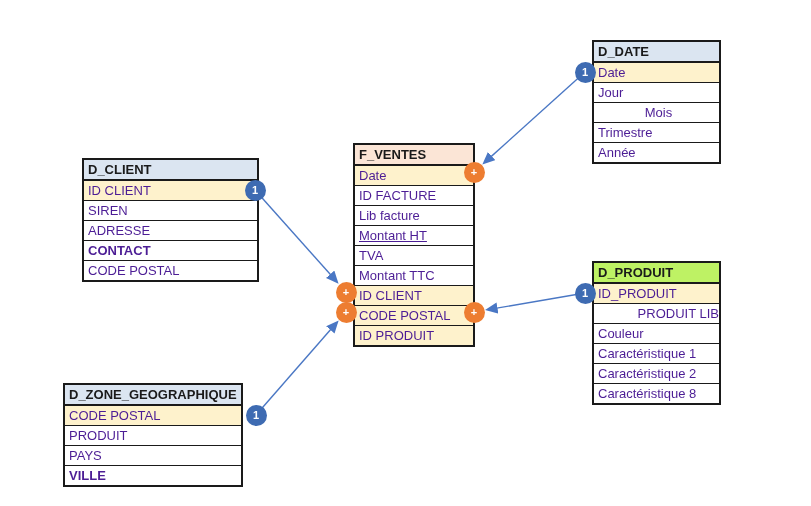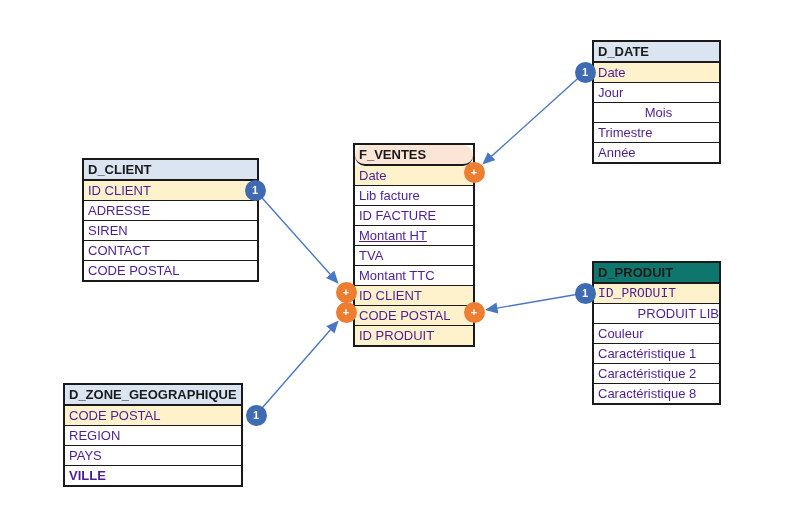--- a/index.html
+++ b/index.html
@@ -79,50 +79,50 @@
         <div class="hdr" style="background: rgb(219, 229, 241); border-bottom-color: rgb(26, 26, 26);">D_DATE</div>
         <div class="row" style="background: rgb(254, 242, 204); border-bottom-color: rgb(26, 26, 26);">Date</div>
         <div class="row" style="background: rgb(255, 255, 255); border-bottom-color: rgb(26, 26, 26);">Jour</div>
         <div class="row" style="background: rgb(255, 255, 255); border-bottom-color: rgb(26, 26, 26); text-align: center;">Mois</div>
         <div class="row" style="background: rgb(255, 255, 255); border-bottom-color: rgb(26, 26, 26);">Trimestre</div>
         <div class="row" style="background: rgb(255, 255, 255); border-bottom-color: rgb(26, 26, 26);">Année</div>
       </div>
       <div class="tbl" style="left: 82px; top: 158px; width: 173px; border-color: rgb(26, 26, 26);">
         <div class="hdr" style="background: rgb(219, 229, 241); border-bottom-color: rgb(26, 26, 26);">D_CLIENT</div>
         <div class="row" style="background: rgb(254, 242, 204); border-bottom-color: rgb(26, 26, 26);">ID CLIENT</div>
+        <div class="row" style="background: rgb(255, 255, 255); border-bottom-color: rgb(26, 26, 26);">SIREN</div>
         <div class="row" style="background: rgb(255, 255, 255); border-bottom-color: rgb(26, 26, 26);">ADRESSE</div>
-        <div class="row" style="background: rgb(255, 255, 255); border-bottom-color: rgb(26, 26, 26);">SIREN</div>
-        <div class="row" style="background: rgb(255, 255, 255); border-bottom-color: rgb(26, 26, 26);">CONTACT</div>
+        <div class="row" style="background: rgb(255, 255, 255); border-bottom-color: rgb(26, 26, 26); font-weight: bold;">CONTACT</div>
         <div class="row" style="background: rgb(255, 255, 255); border-bottom-color: rgb(26, 26, 26);">CODE POSTAL</div>
       </div>
       <div class="tbl" style="left: 353px; top: 143px; width: 118px; border-color: rgb(26, 26, 26);">
-        <div class="hdr" style="background: rgb(251, 229, 214); border-bottom-color: rgb(26, 26, 26); border-radius: 10px;">F_VENTES</div>
+        <div class="hdr" style="background: rgb(251, 229, 214); border-bottom-color: rgb(26, 26, 26);">F_VENTES</div>
         <div class="row" style="background: rgb(254, 242, 204); border-bottom-color: rgb(26, 26, 26);">Date</div>
+        <div class="row" style="background: rgb(255, 255, 255); border-bottom-color: rgb(26, 26, 26);">ID FACTURE</div>
         <div class="row" style="background: rgb(255, 255, 255); border-bottom-color: rgb(26, 26, 26);">Lib facture</div>
-        <div class="row" style="background: rgb(255, 255, 255); border-bottom-color: rgb(26, 26, 26);">ID FACTURE</div>
         <div class="row" style="background: rgb(255, 255, 255); border-bottom-color: rgb(26, 26, 26); text-decoration: underline;">Montant HT</div>
         <div class="row" style="background: rgb(255, 255, 255); border-bottom-color: rgb(26, 26, 26);">TVA</div>
         <div class="row" style="background: rgb(255, 255, 255); border-bottom-color: rgb(26, 26, 26);">Montant TTC</div>
         <div class="row" style="background: rgb(254, 242, 204); border-bottom-color: rgb(26, 26, 26);">ID CLIENT</div>
         <div class="row" style="background: rgb(254, 242, 204); border-bottom-color: rgb(26, 26, 26);">CODE POSTAL</div>
         <div class="row" style="background: rgb(254, 242, 204); border-bottom-color: rgb(26, 26, 26);">ID PRODUIT</div>
       </div>
       <div class="tbl" style="left: 592px; top: 261px; width: 125px; border-color: rgb(26, 26, 26);">
-        <div class="hdr" style="background: #0f766e; border-bottom-color: rgb(26, 26, 26);">D_PRODUIT</div>
-        <div class="row" style="background: rgb(254, 242, 204); border-bottom-color: rgb(26, 26, 26); font-family: Liberation Mono, monospace;">ID_PRODUIT</div>
+        <div class="hdr" style="background: #bef264; border-bottom-color: rgb(26, 26, 26);">D_PRODUIT</div>
+        <div class="row" style="background: rgb(254, 242, 204); border-bottom-color: rgb(26, 26, 26);">ID_PRODUIT</div>
         <div class="row" style="background: rgb(255, 255, 255); border-bottom-color: rgb(26, 26, 26); text-align: right;">PRODUIT LIB</div>
         <div class="row" style="background: rgb(255, 255, 255); border-bottom-color: rgb(26, 26, 26);">Couleur</div>
         <div class="row" style="background: rgb(255, 255, 255); border-bottom-color: rgb(26, 26, 26);">Caractéristique 1</div>
         <div class="row" style="background: rgb(255, 255, 255); border-bottom-color: rgb(26, 26, 26);">Caractéristique 2</div>
         <div class="row" style="background: rgb(255, 255, 255); border-bottom-color: rgb(26, 26, 26);">Caractéristique 8</div>
       </div>
       <div class="tbl" style="left: 63px; top: 383px; width: 176px; border-color: rgb(26, 26, 26);">
         <div class="hdr" style="background: rgb(219, 229, 241); border-bottom-color: rgb(26, 26, 26);">D_ZONE_GEOGRAPHIQUE</div>
         <div class="row" style="background: rgb(254, 242, 204); border-bottom-color: rgb(26, 26, 26);">CODE POSTAL</div>
-        <div class="row" style="background: rgb(255, 255, 255); border-bottom-color: rgb(26, 26, 26);">REGION</div>
+        <div class="row" style="background: rgb(255, 255, 255); border-bottom-color: rgb(26, 26, 26);">PRODUIT</div>
         <div class="row" style="background: rgb(255, 255, 255); border-bottom-color: rgb(26, 26, 26);">PAYS</div>
         <div class="row" style="background: rgb(255, 255, 255); border-bottom-color: rgb(26, 26, 26); font-weight: bold;">VILLE</div>
       </div>
     </div>
   <div id="badges">
       <div class="badge" style="left: 574.5px; top: 61.5px; background: rgb(62, 107, 178); color: rgb(255, 255, 255);">1</div>
       <div class="badge" style="left: 463.5px; top: 161.5px; background: rgb(237, 125, 49); color: rgb(255, 255, 255);">+</div>
       <div class="badge" style="left: 244.5px; top: 179.5px; background: rgb(62, 107, 178); color: rgb(255, 255, 255);">1</div>
       <div class="badge" style="left: 335.5px; top: 281.5px; background: rgb(237, 125, 49); color: rgb(255, 255, 255);">+</div>
       <div class="badge" style="left: 245.5px; top: 404.5px; background: rgb(62, 107, 178); color: rgb(255, 255, 255);">1</div>

